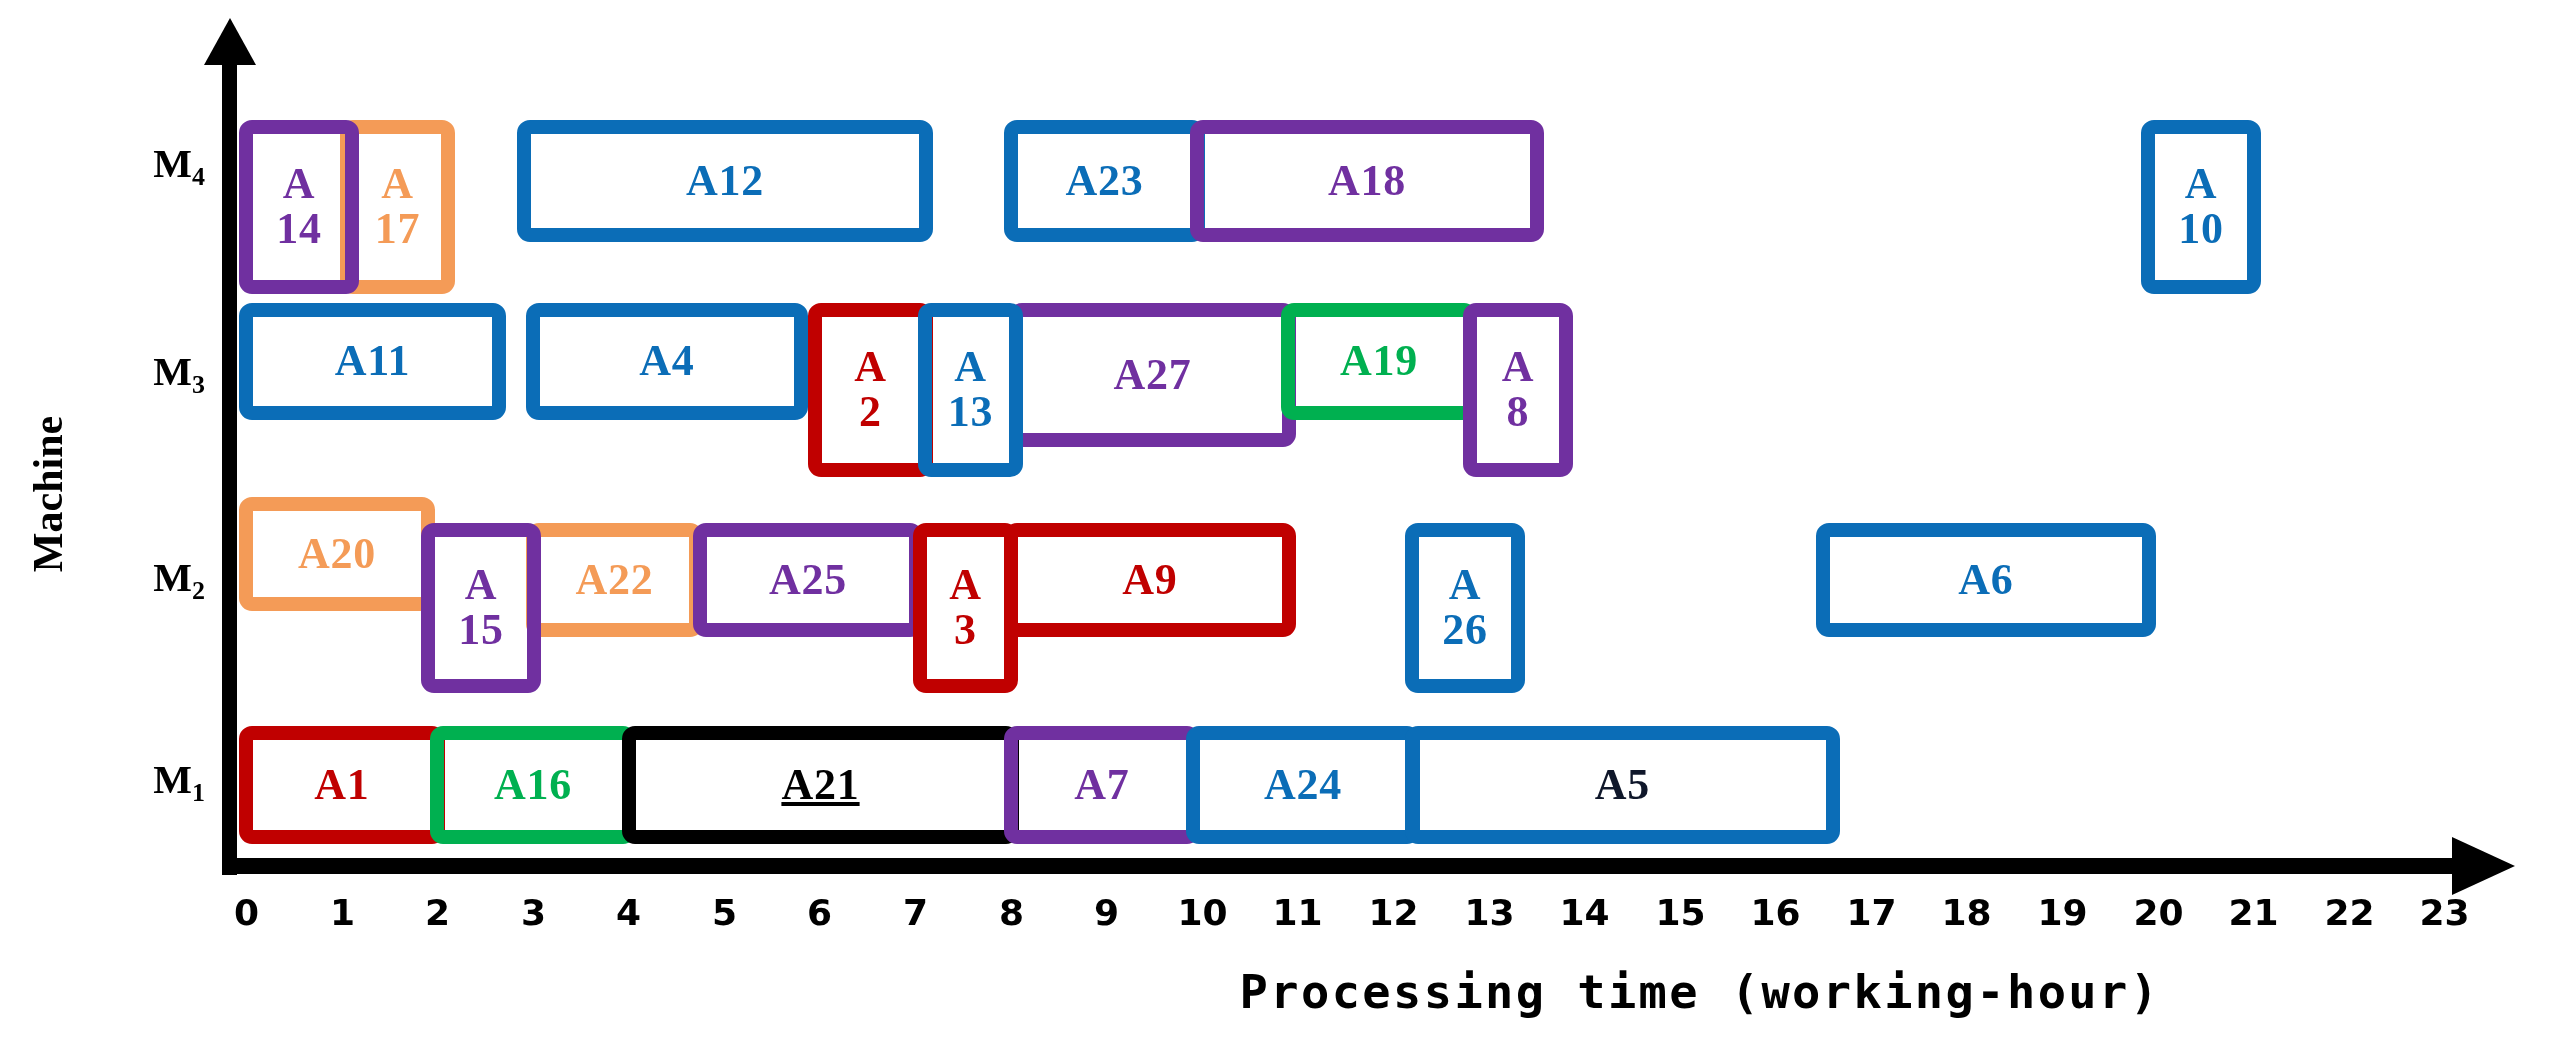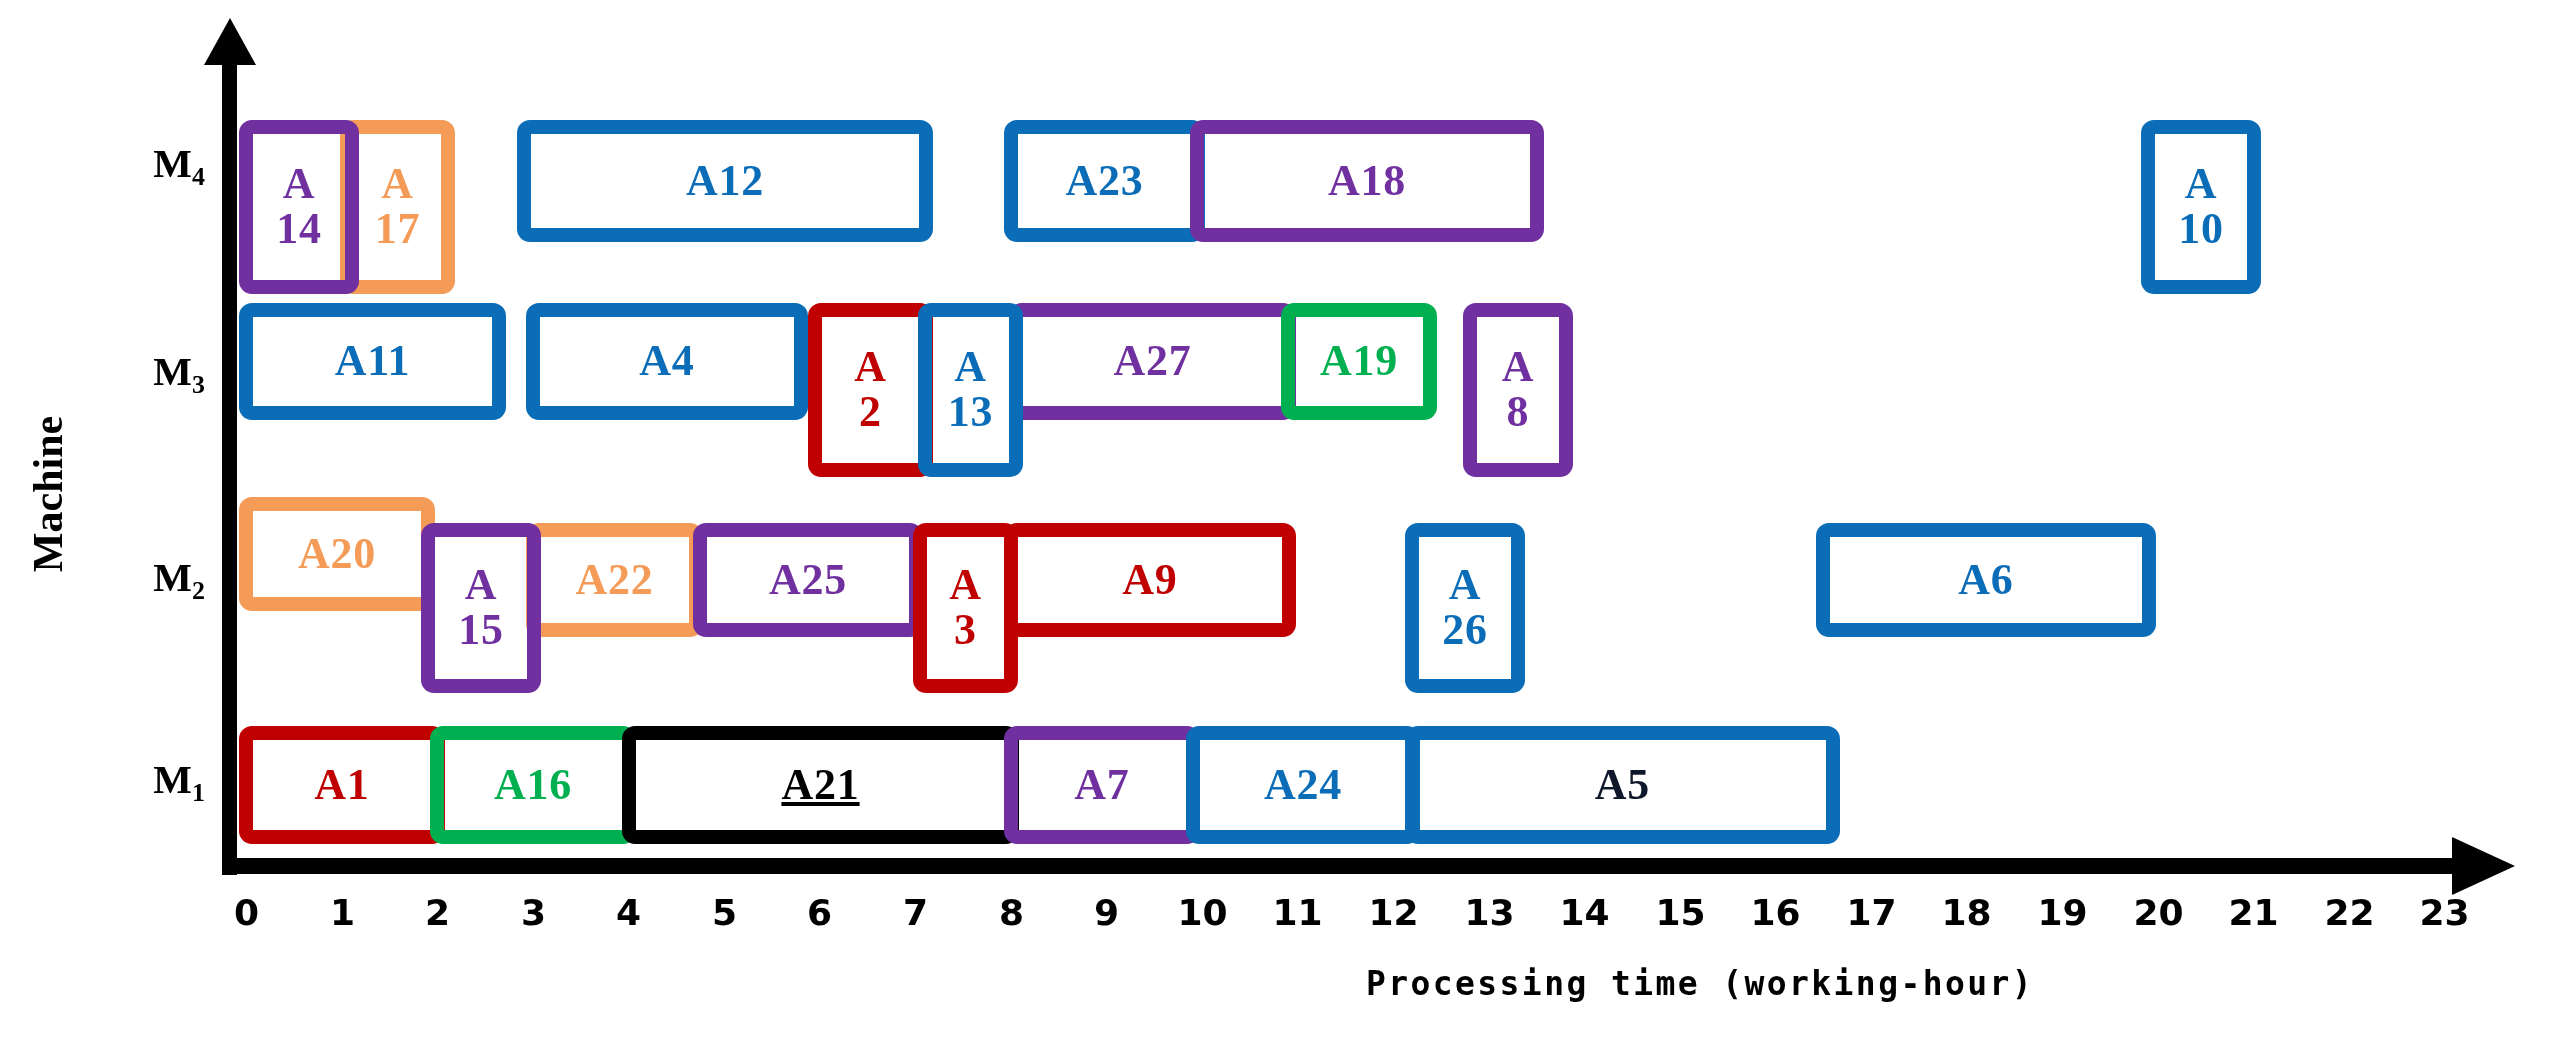--- a/index.html
+++ b/index.html
@@ -9,21 +9,21 @@
   .task{position:absolute;box-sizing:border-box;border-radius:13px;background:transparent;
         display:flex;flex-direction:column;align-items:center;justify-content:center;}
   .task .lbl{font-weight:bold;font-size:44px;line-height:1.02;letter-spacing:0.8px;
              font-family:"Liberation Serif","DejaVu Serif",serif;}
   .tick{position:absolute;width:89px;text-align:center;font-family:"DejaVu Sans","Liberation Sans",sans-serif;
         font-weight:bold;font-size:36px;color:#000;}
   .mlabel{position:absolute;text-align:right;font-weight:bold;font-size:41px;color:#000;}
   .mlabel sub{font-size:26px;vertical-align:-8px;}
   #xtitle{position:absolute;left:1051px;top:964px;width:1298px;text-align:center;
           font-family:"DejaVu Sans Mono","Liberation Mono",monospace;font-weight:bold;
-          font-size:33px;letter-spacing:2.4px;color:#000;}
+          font-size:47px;letter-spacing:2.4px;color:#000;}
   #ytitle{position:absolute;left:-96px;top:468px;width:292px;height:52px;text-align:center;
           transform:rotate(-90deg);font-weight:bold;font-size:42px;color:#000;}
   .arrow{position:absolute;width:0;height:0;}
 </style>
 </head>
 <body>
 
 <div id="stage">
 
   <div class="axis-line" style="left:222px;top:41px;width:14.6px;height:834px;"></div>
@@ -89,24 +89,24 @@
         <div class="lbl" style="color: rgb(11, 109, 183); text-align: right;">A4</div>
       </div>
       <div class="task" style="left: 808px; top: 303px; width: 125px; height: 174px; border: 14.6px solid rgb(192, 0, 0); z-index: 2;">
         <div class="lbl" style="color: rgb(192, 0, 0);">A</div>
         <div class="lbl" style="color: rgb(192, 0, 0);">2</div>
       </div>
       <div class="task" style="left: 918px; top: 303px; width: 105px; height: 174px; border: 14.6px solid rgb(11, 109, 183); z-index: 2;">
         <div class="lbl" style="color: rgb(11, 109, 183);">A</div>
         <div class="lbl" style="color: rgb(11, 109, 183);">13</div>
       </div>
-      <div class="task" style="left: 1009px; top: 303px; width: 287px; height: 117px; border: 14.6px solid rgb(112, 48, 160);">
+      <div class="task" style="left: 1009px; top: 303px; width: 287px; height: 144px; border: 14.6px solid rgb(112, 48, 160);">
         <div class="lbl" style="color: rgb(112, 48, 160);">A27</div>
       </div>
-      <div class="task" style="left: 1281px; top: 303px; width: 156px; height: 117px; border: 14.6px solid rgb(0, 176, 80);">
+      <div class="task" style="left: 1281px; top: 303px; width: 196px; height: 117px; border: 14.6px solid rgb(0, 176, 80);">
         <div class="lbl" style="color: rgb(0, 176, 80);">A19</div>
       </div>
       <div class="task" style="left: 1463px; top: 303px; width: 110px; height: 174px; border: 14.6px solid rgb(112, 48, 160); z-index: 2;">
         <div class="lbl" style="color: rgb(112, 48, 160);">A</div>
         <div class="lbl" style="color: rgb(112, 48, 160);">8</div>
       </div>
       <div class="mlabel" style="left: 65px; width: 140px; top: 553px;"><span>M</span><sub>2</sub></div>
       <div class="task" style="left: 239px; top: 497px; width: 196px; height: 114px; border: 14.6px solid rgb(244, 155, 87);">
         <div class="lbl" style="color: rgb(244, 155, 87);">A20</div>
       </div>

